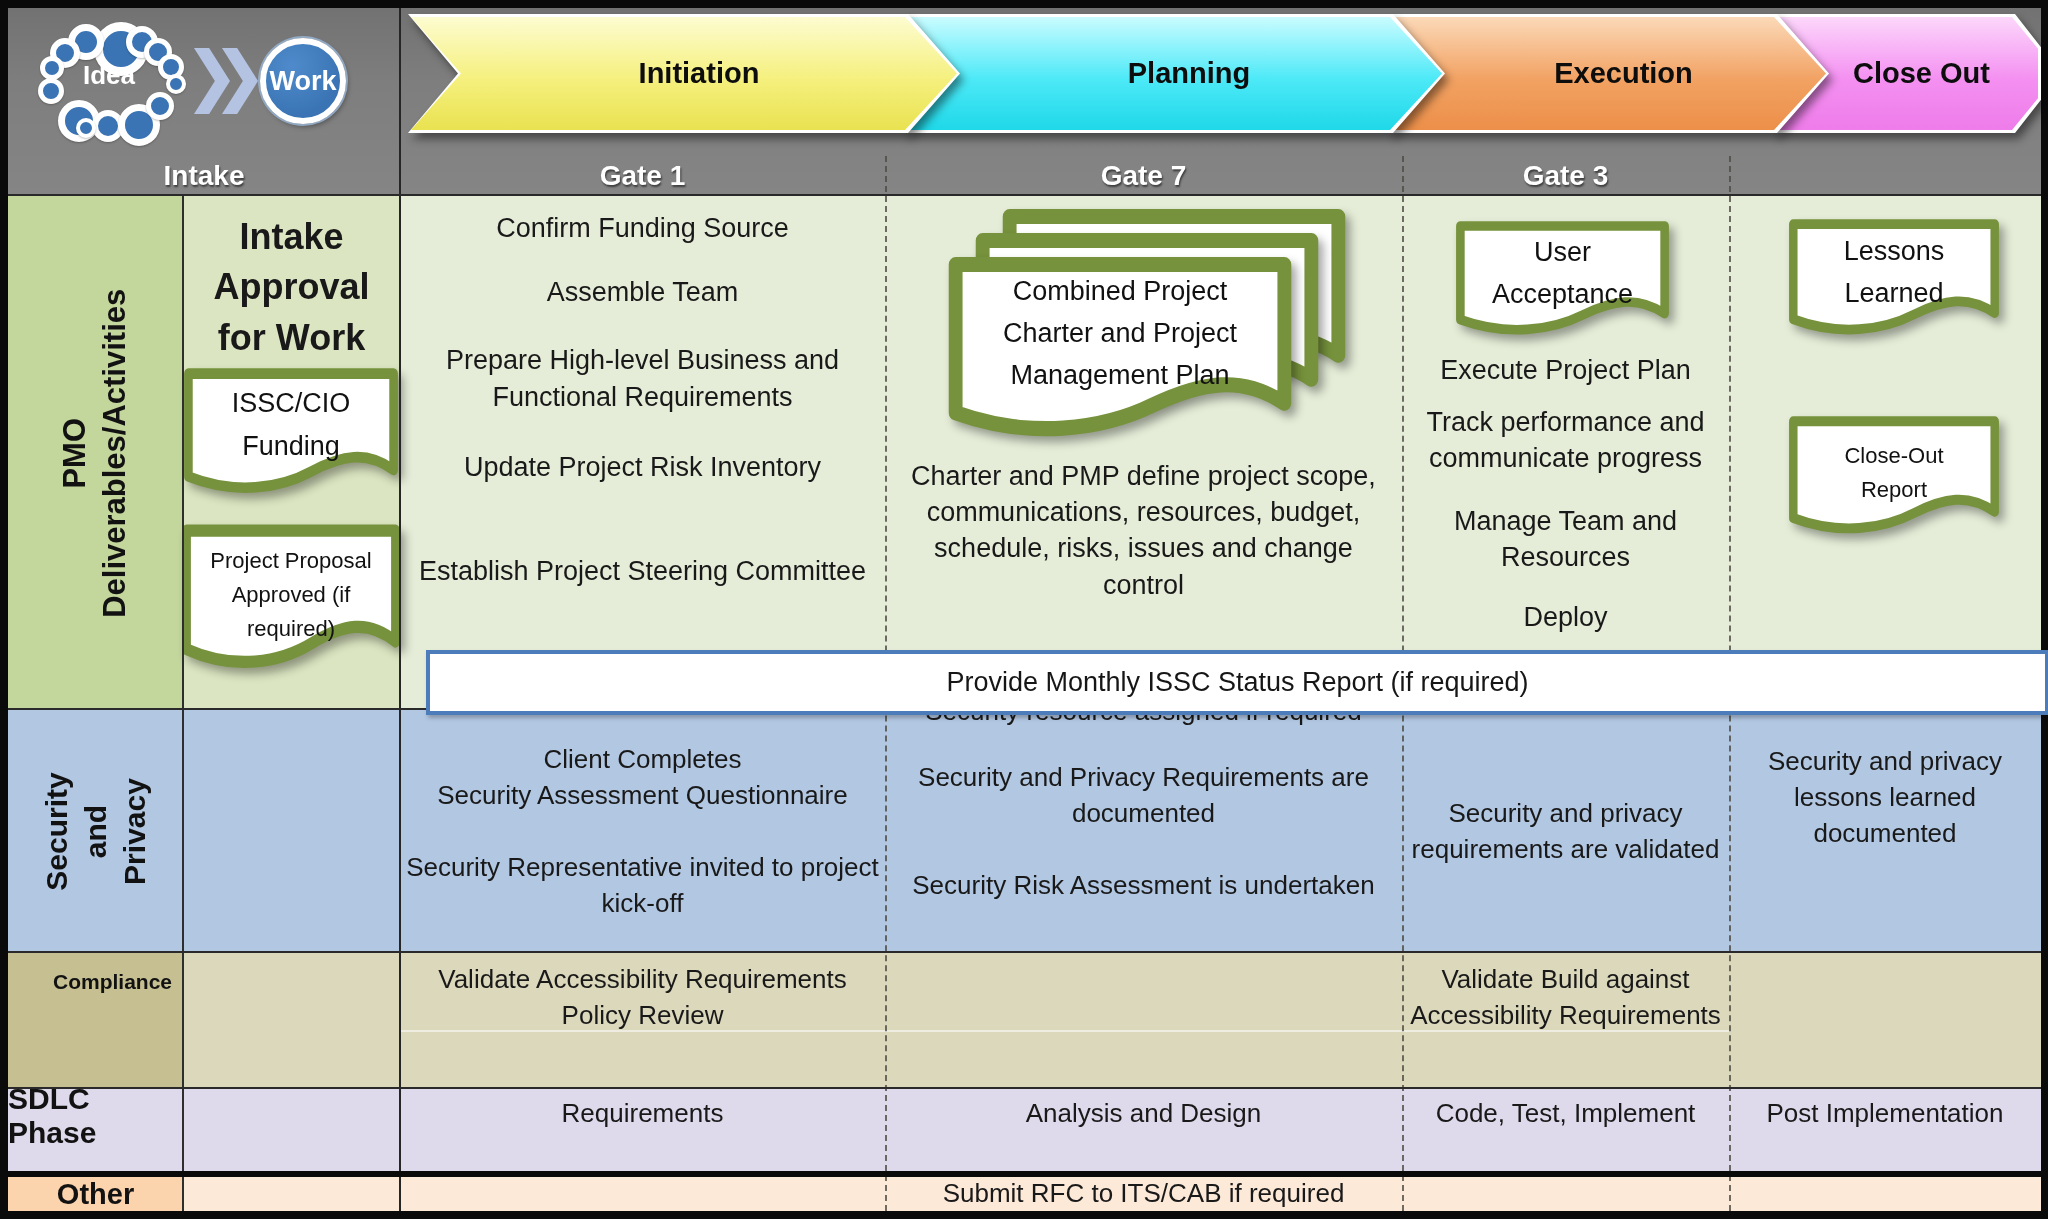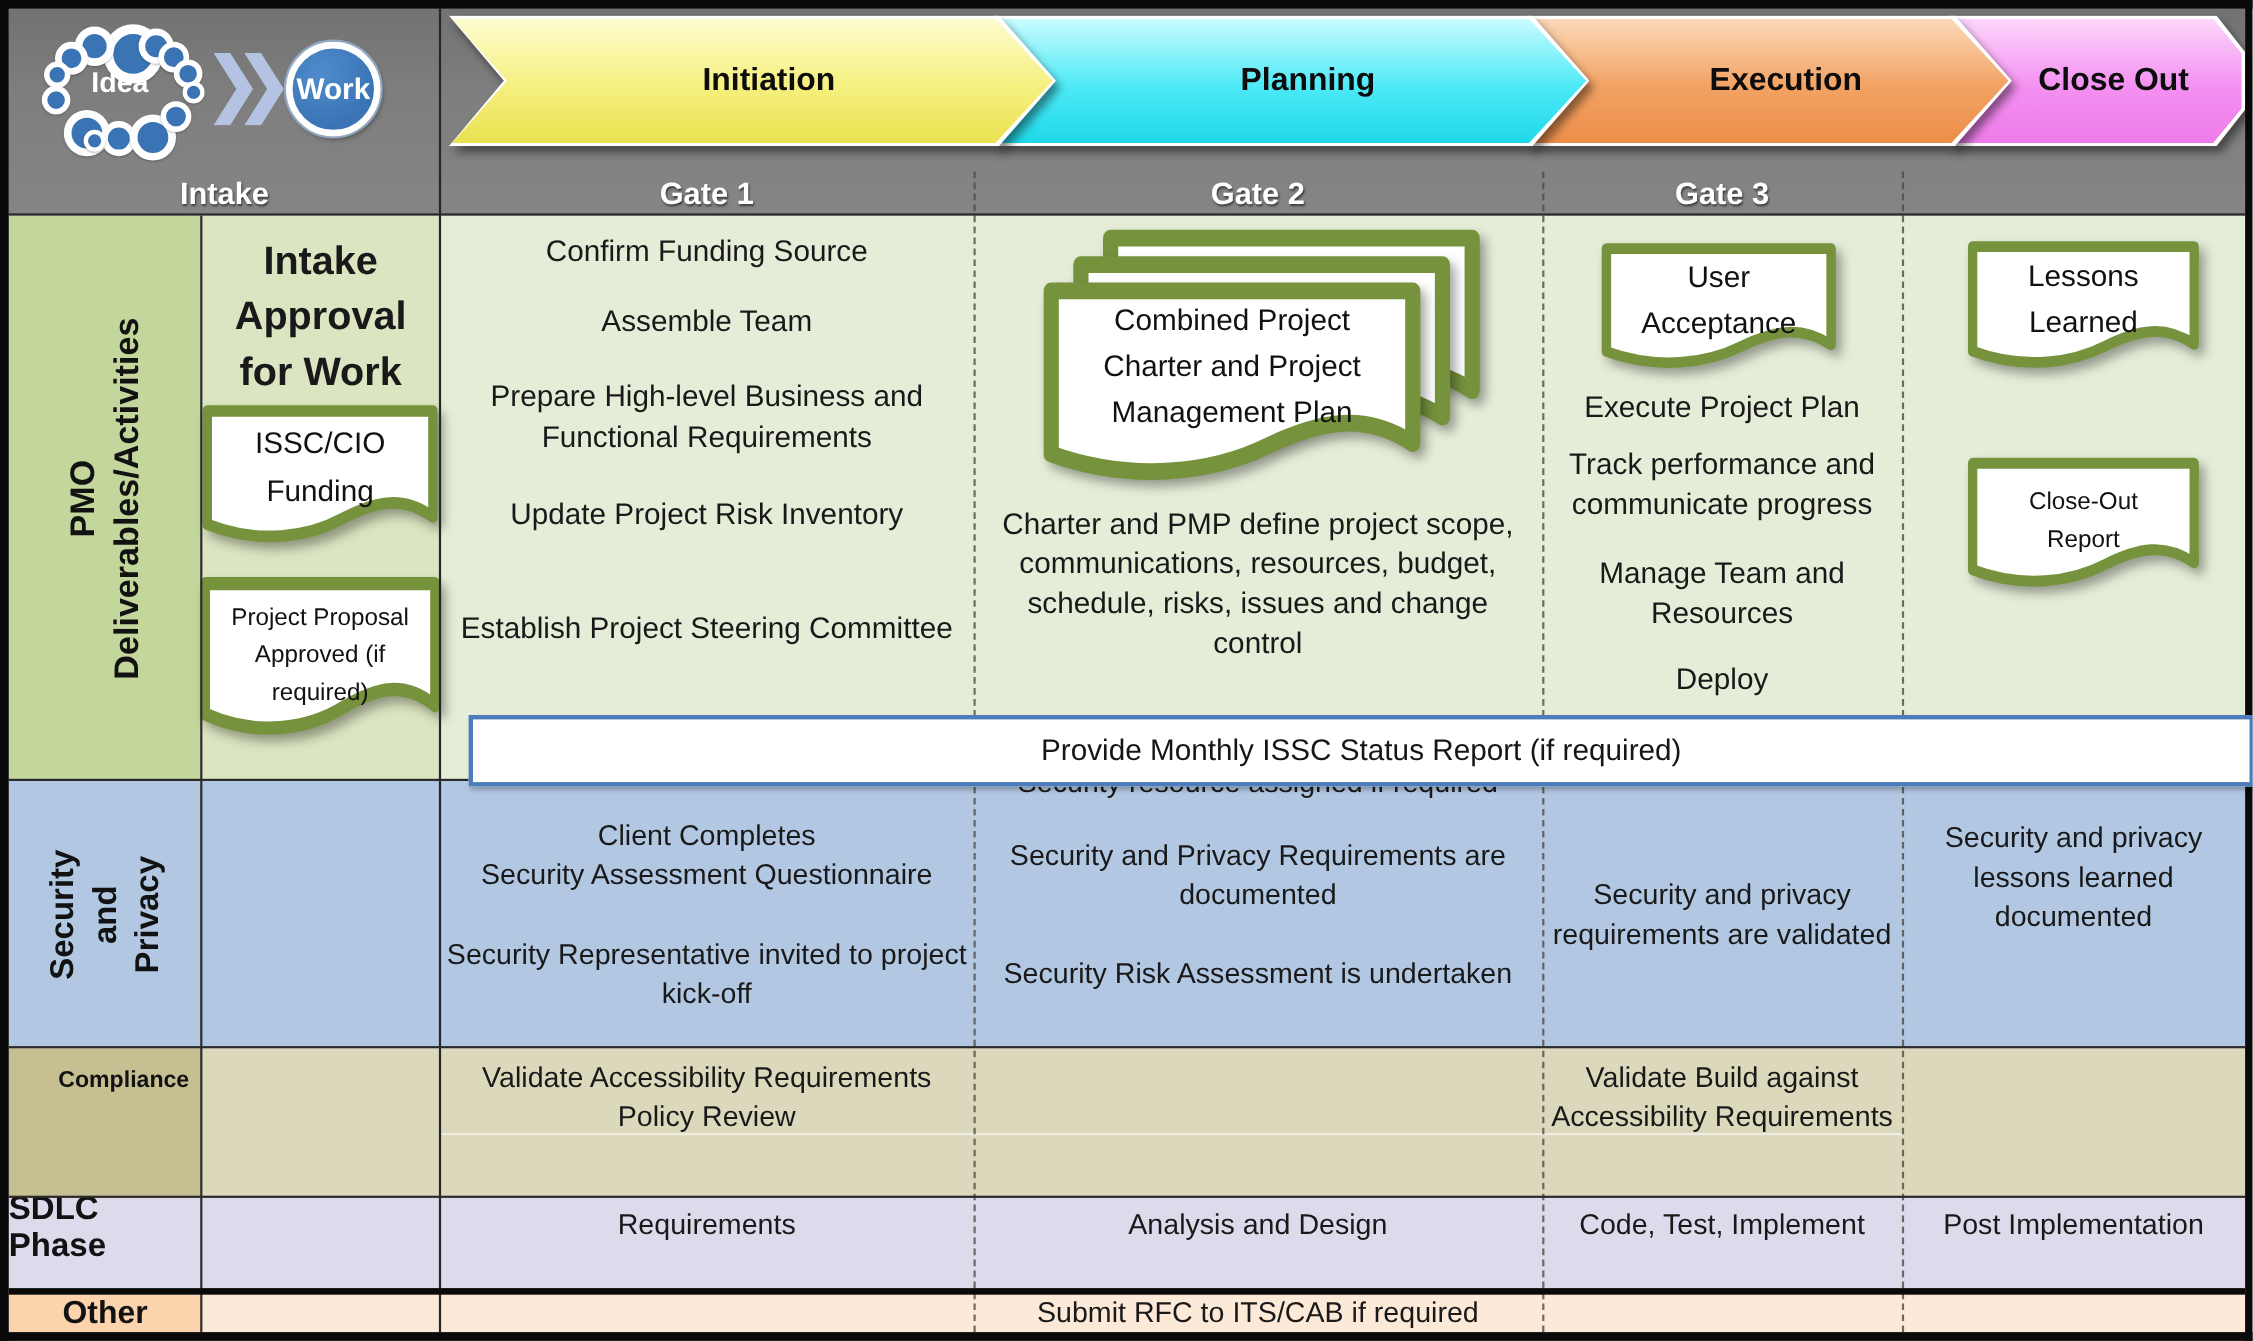--- a/index.html
+++ b/index.html
@@ -101,21 +101,21 @@
     <div class="arrow-label">Execution</div>
   </div>
   <div class="arrow flat-tip" style="left:1772px;width:269px;z-index:2;">
     <div class="shell"></div>
       <div class="arrow-fill" style="background: linear-gradient(rgb(252, 215, 251) 0%, rgb(244, 144, 241) 55%, rgb(238, 124, 234) 100%);"></div>
     <div class="arrow-label">Close Out</div>
   </div>
 
   <div class="abs gate" style="left:8px;top:158px;width:392px;height:36px;">Intake</div>
   <div class="abs gate" style="left:400px;top:158px;width:485px;height:36px;">Gate 1</div>
-  <div class="abs gate" style="left:885px;top:158px;width:517px;height:36px;">Gate 2</div>
+  <div class="abs gate" style="left:885px;top:158px;width:517px;height:36px;">Gate 7</div>
   <div class="abs gate" style="left:1402px;top:158px;width:327px;height:36px;">Gate 3</div>
 
   <div class="rowlab" style="left:8px;top:196px;width:175px;height:514px;">
     <span class="vert" style="font-size:31px;width:480px;">PMO
 Deliverables/Activities</span>
   </div>
   <div class="rowlab" style="left:8px;top:710px;width:175px;height:243px;">
     <span class="vert" style="font-size:30px;width:240px;">Security and
 Privacy</span>
   </div>

